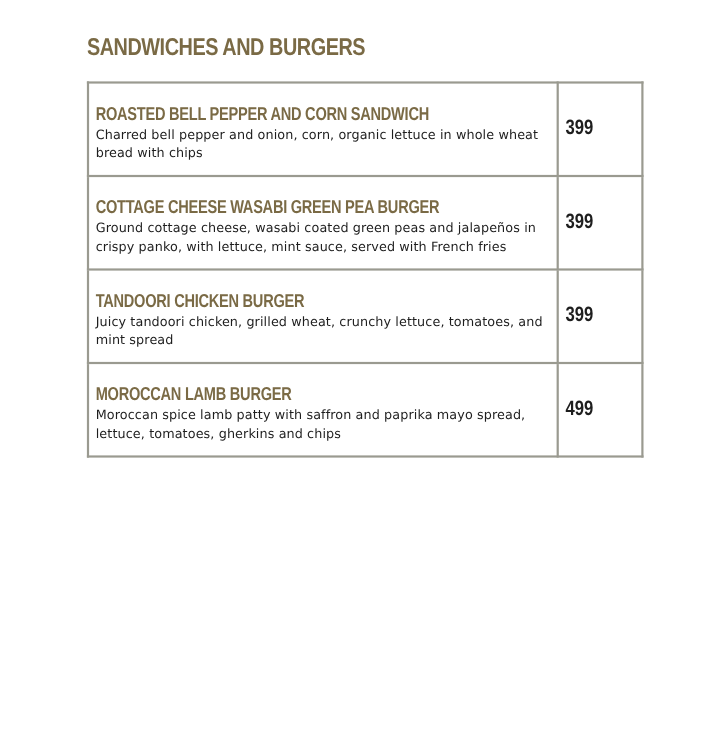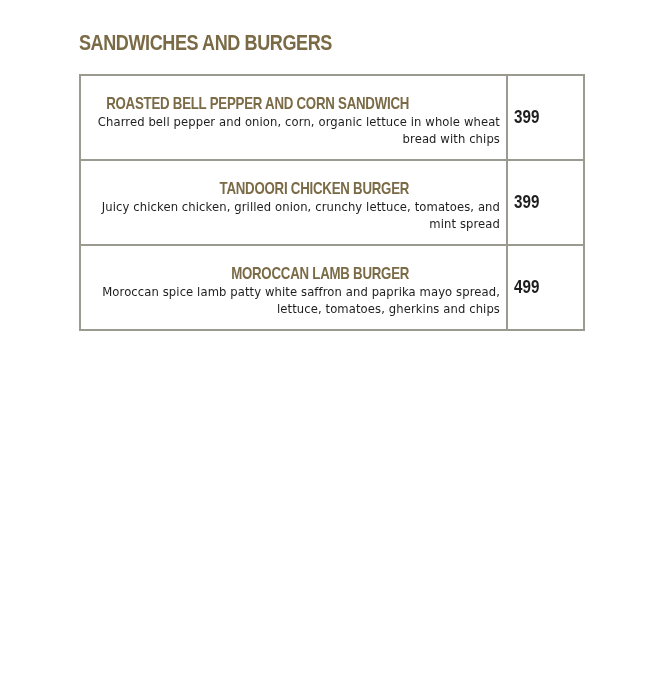--- a/index.html
+++ b/index.html
@@ -11,21 +11,21 @@
     letter-spacing: -0.5px; transform: scaleX(0.82); transform-origin: left top;
     white-space: nowrap;
   }
   table.menu {
     position: absolute; left: 79px; top: 74px;
     width: 506px; border-collapse: collapse;
   }
   table.menu td {
     border: 2px solid #9a9a90; vertical-align: top; height: 85px; padding: 0;
   }
-  td.item { width: 427px; padding: 18px 6px 0 6px !important; box-sizing: border-box; text-align: right; }
+  td.item { width: 427px; padding: 18px 6px 0 6px !important; box-sizing: border-box; }
   td.price { width: 77px; padding: 30px 0 0 6px !important; box-sizing: border-box; margin-top: 20px; }
   .name {
     font-family: "Liberation Sans", sans-serif; font-weight: bold; font-size: 17px;
     color: #7a6a45; white-space: nowrap;
     transform: scaleX(0.78); transform-origin: left top; line-height: 19px;
     letter-spacing: -0.3px;
   }
   .desc {
     font-family: "DejaVu Sans", sans-serif; font-size: 11.6px; color: #1e1e1e;
     line-height: 17px; margin-top: 1px; letter-spacing: 0.1px;
@@ -46,30 +46,39 @@
     <td class="item">
       <div class="name">ROASTED BELL PEPPER AND CORN SANDWICH</div>
       <div class="desc">Charred bell pepper and onion, corn, organic lettuce in whole wheat bread with chips</div>
     </td>
     <td class="price">
       <span class="price-val">399</span>
     </td>
   </tr>
   <tr>
     <td class="item">
+      <div class="name">COTTAGE CHEESE WASABI GREEN PEA BURGER</div>
+      <div class="desc">Ground cottage cheese, wasabi coated green peas and jalapeños in crispy panko, with lettuce, mint sauce, served with  French fries</div>
+    </td>
+    <td class="price">
+      <span class="price-val">399</span>
+    </td>
+  </tr>
+  <tr>
+    <td class="item">
       <div class="name">TANDOORI CHICKEN BURGER</div>
-      <div class="desc">Juicy chicken chicken, grilled onion, crunchy lettuce, tomatoes, and mint spread</div>
+      <div class="desc">Juicy tandoori chicken, grilled wheat, crunchy lettuce, tomatoes, and mint spread</div>
     </td>
     <td class="price">
       <span class="price-val">399</span>
     </td>
   </tr>
   <tr>
     <td class="item">
       <div class="name">MOROCCAN LAMB BURGER</div>
-      <div class="desc">Moroccan spice lamb patty white saffron and paprika mayo spread, lettuce, tomatoes, gherkins and chips</div>
+      <div class="desc">Moroccan spice lamb patty with saffron and paprika mayo spread, lettuce, tomatoes, gherkins and chips</div>
     </td>
     <td class="price">
       <span class="price-val">499</span>
     </td>
   </tr>
 </tbody>
   </table>
 
 </body></html>

